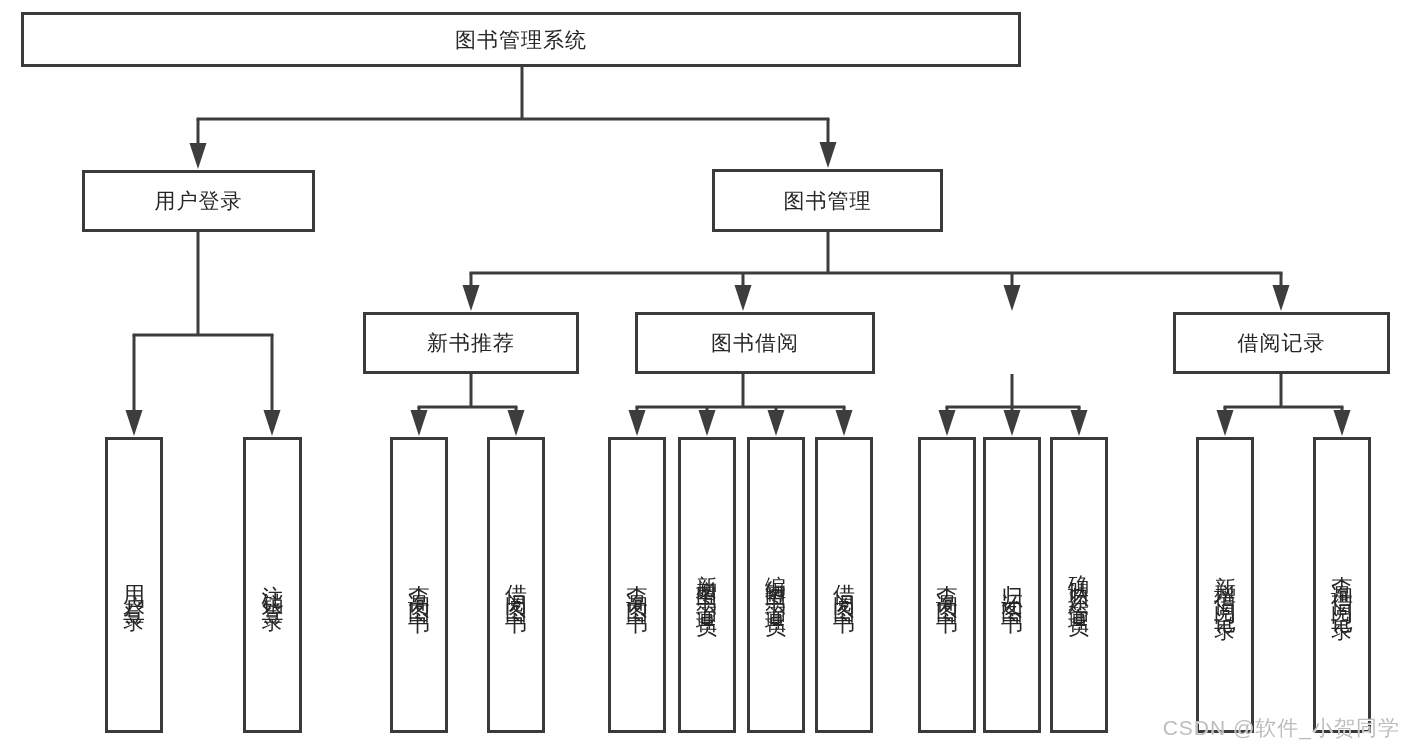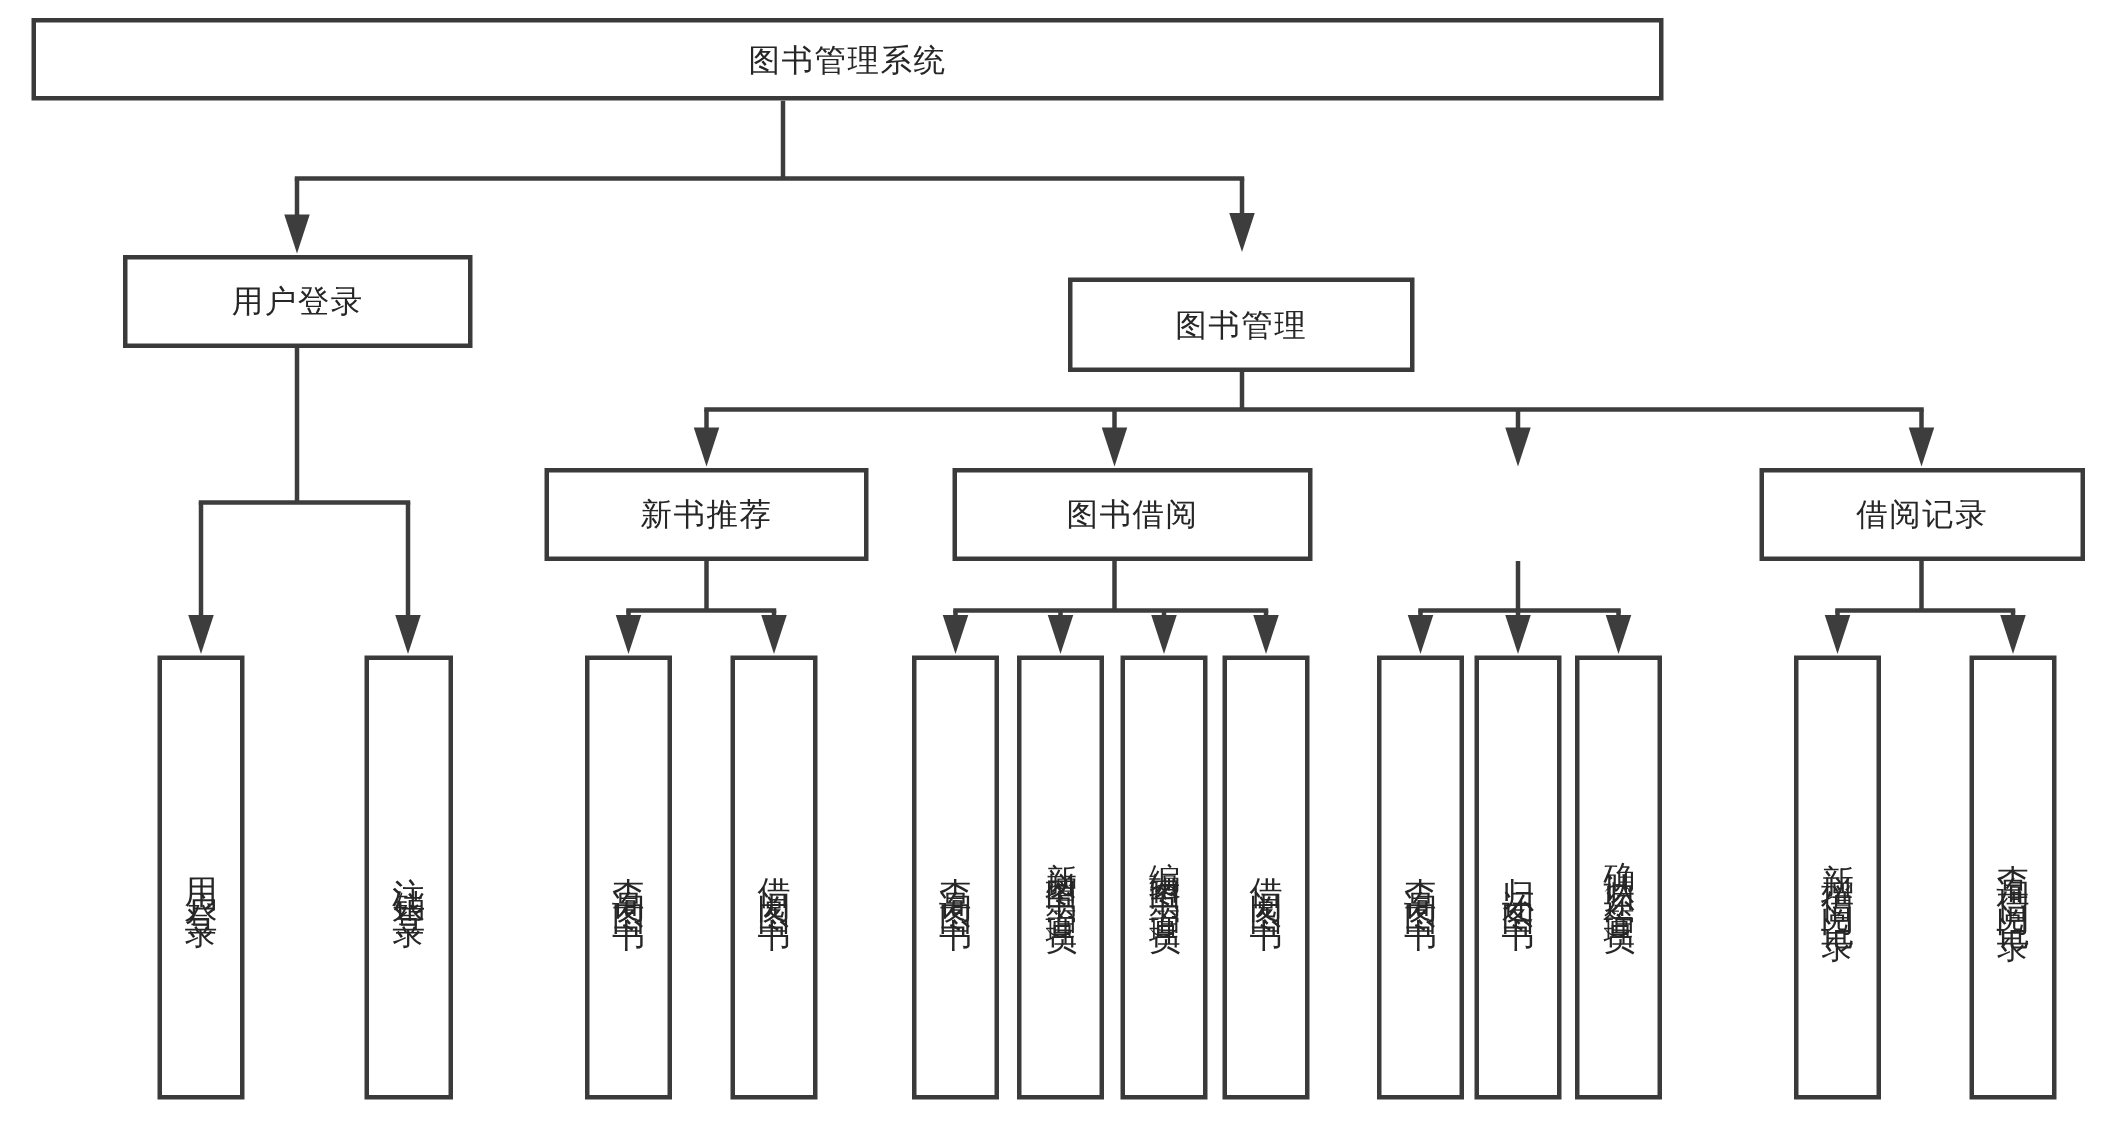--- a/index.html
+++ b/index.html
@@ -133,28 +133,28 @@
       <path d="M776 436 l-8.5 -26 h17 z"></path>
       <path d="M844 436 l-8.5 -26 h17 z"></path>
       <path d="M947 436 l-8.5 -26 h17 z"></path>
       <path d="M1012 436 l-8.5 -26 h17 z"></path>
       <path d="M1079 436 l-8.5 -26 h17 z"></path>
       <path d="M1225 436 l-8.5 -26 h17 z"></path>
       <path d="M1342 436 l-8.5 -26 h17 z"></path>
     </g>
   </svg>
 
-  <div class="node h-node" style="left:21px; top:12px; width:1088px; height:55px;">
+  <div class="node h-node" style="left:21px; top:12px; width:1000px; height:55px;">
     <span>图书管理系统</span>
   </div>
 
   <div class="node h-node" style="left:82px; top:170px; width:233px; height:62px;">
     <span>用户登录</span>
   </div>
-  <div class="node h-node" style="left:712px; top:169px; width:231px; height:63px;margin-top:16px;">
+  <div class="node h-node" style="left:712px; top:169px; width:231px; height:63px;">
     <span>图书管理</span>
   </div>
 
   <div class="node h-node" style="left:363px; top:312px; width:216px; height:62px;align-items:center;">
     <span>新书推荐</span>
   </div>
   <div class="node h-node" style="left:635px; top:312px; width:240px; height:62px;">
     <span>图书借阅</span>
   </div>
   <div class="node h-node" style="left:1173px; top:312px; width:217px; height:62px;">
@@ -198,14 +198,15 @@
     <span class="vlabel tight">确认归还（管理员）</span>
   </div>
 
   <div class="node v-node" style="left:1196px; top:437px; width:58px; height:296px;">
     <span class="vlabel">新增借阅记录</span>
   </div>
   <div class="node v-node" style="left:1313px; top:437px; width:58px; height:296px;">
     <span class="vlabel">查询借阅记录</span>
   </div>
 
+  <div class="watermark">CSDN @软件_小贺同学</div>
 
 </div>
 
 </body></html>

